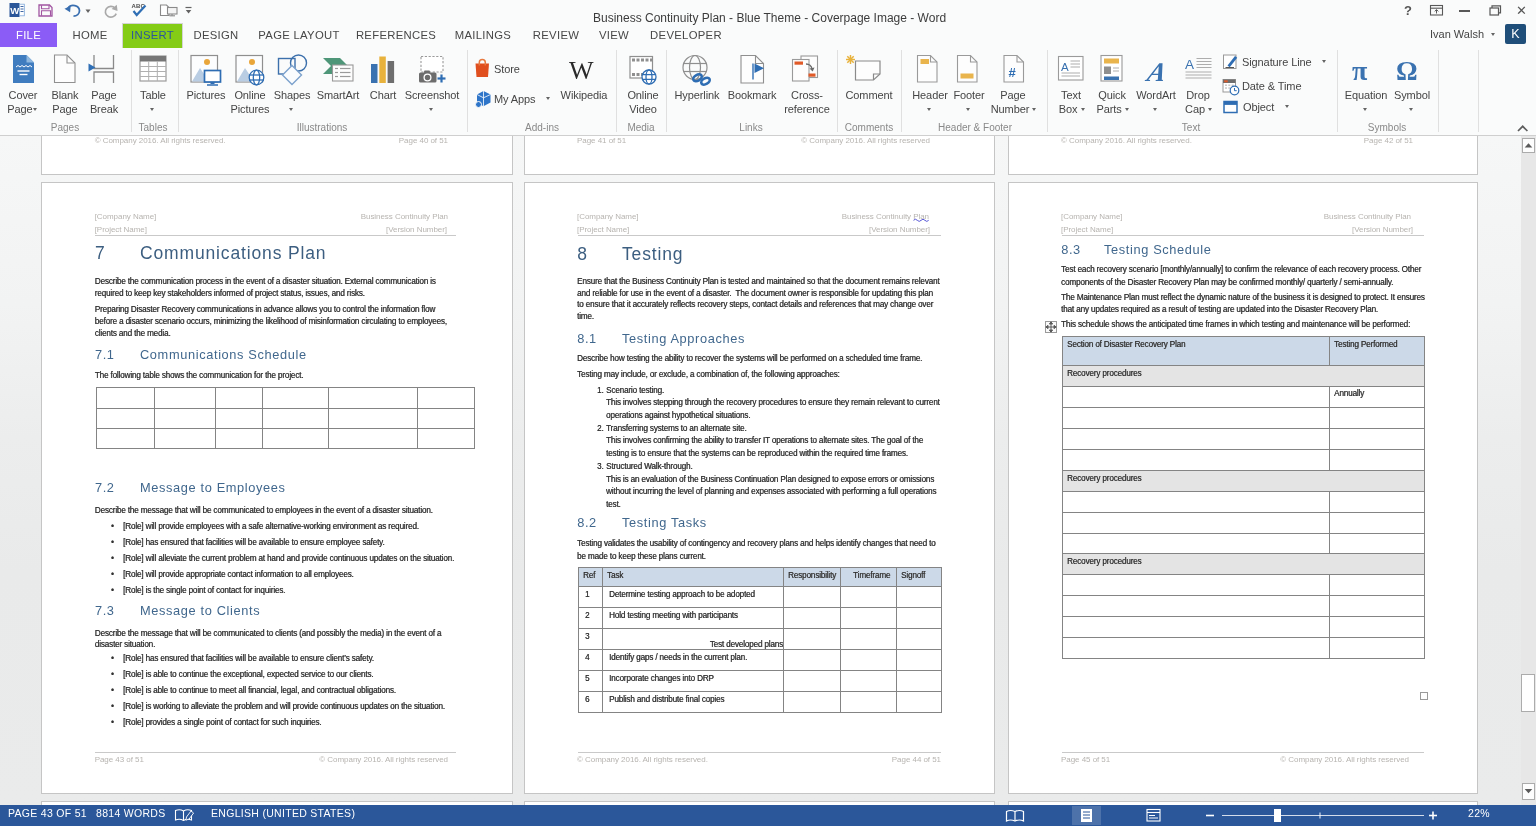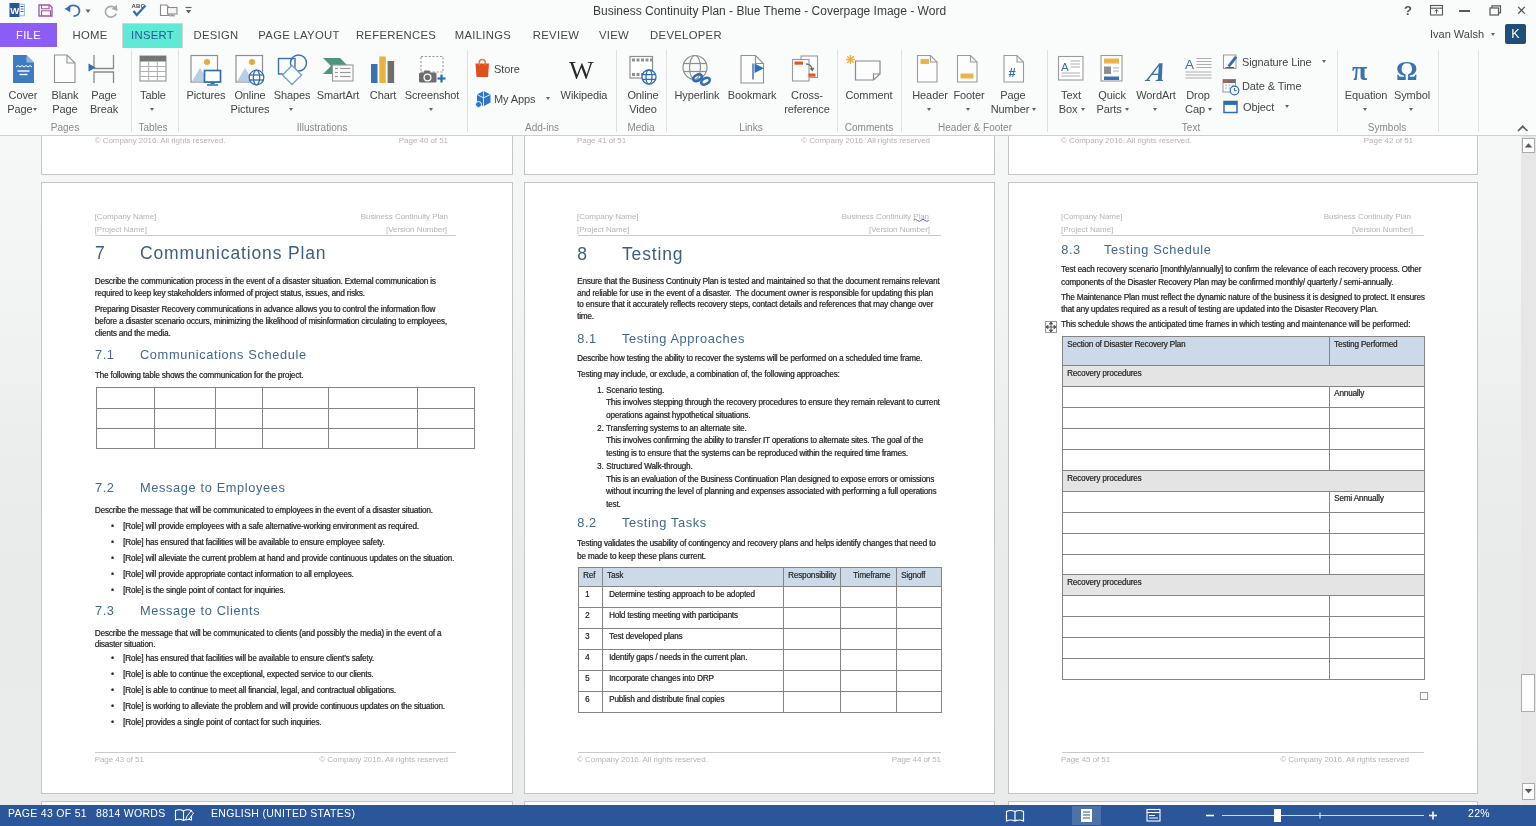--- a/index.html
+++ b/index.html
@@ -15,32 +15,32 @@
 .page{position:absolute;background:#fff;border:1px solid #c5c5c5;box-sizing:border-box;}
 .da{position:absolute;width:0;height:0;border-left:2.6px solid transparent;border-right:2.6px solid transparent;border-top:3.6px solid #636363;}
 table.doc{border-collapse:collapse;table-layout:fixed;}
 table.doc td{border:1px solid #848484;padding:0;vertical-align:top;font-size:8.2px;color:#313131;letter-spacing:-0.18px;overflow:hidden;text-shadow:0.35px 0 0 #5a5a5a;}
 </style></head>
 <body>
 <div id="app">
 
 <div class="ab" style="left:0;top:0;width:1536px;height:136px;background:#fafbfb;"></div>
 <div class="ab" style="left:0;top:135px;width:1536px;height:1px;background:#cfcfcf;"></div>
-<div class="ab" style="left:593px;top:5px;font-size:12px;color:#3c3c3c;">Business Continuity Plan - Blue Theme - Coverpage Image - Word</div>
+<div class="ab" style="left:593px;top:12px;font-size:12px;color:#3c3c3c;">Business Continuity Plan - Blue Theme - Coverpage Image - Word</div>
 
 <div class="ab" style="left:1404px;top:4px;font-size:13px;color:#555;font-weight:bold;">?</div>
 <div class="ab" style="left:1459px;top:10px;width:11px;height:2px;background:#585858;"></div>
 <div class="ab" style="left:1516px;top:4px;font-size:13px;color:#555;">✕</div>
 
 <div class="ab" style="left:1430px;top:29px;font-size:11px;color:#444;">Ivan Walsh</div>
 <div class="da" style="left:1491px;top:33px;"></div>
 <div class="ab" style="left:1505px;top:24px;width:21px;height:20px;background:#1f4e79;border-radius:2px;color:#fff;font-size:12.5px;text-align:center;line-height:20px;">K</div>
 
 <div class="ab" style="left:0;top:23px;width:57px;height:24px;background:#8b5cf6;color:#fff;font-size:11.3px;letter-spacing:0.3px;text-align:center;line-height:24px;">FILE</div>
-<div class="ab" style="left:122px;top:23px;width:61px;height:25px;background:#5eead4;border:1px solid #d4d4d4;border-bottom:none;box-sizing:border-box;color:#2b579a;font-size:11.3px;letter-spacing:0.3px;text-align:center;line-height:23px;">INSERT</div>
+<div class="ab" style="left:122px;top:23px;width:61px;height:25px;background:#84cc16;border:1px solid #d4d4d4;border-bottom:none;box-sizing:border-box;color:#2b579a;font-size:11.3px;letter-spacing:0.3px;text-align:center;line-height:23px;">INSERT</div>
 <div class="ab tt ctr" style="left:90px;top:30px;">HOME</div>
 <div class="ab tt ctr" style="left:216px;top:30px;">DESIGN</div>
 <div class="ab tt ctr" style="left:299px;top:30px;">PAGE LAYOUT</div>
 <div class="ab tt ctr" style="left:396px;top:30px;">REFERENCES</div>
 <div class="ab tt ctr" style="left:483px;top:30px;">MAILINGS</div>
 <div class="ab tt ctr" style="left:556px;top:30px;">REVIEW</div>
 <div class="ab tt ctr" style="left:614px;top:30px;">VIEW</div>
 <div class="ab tt ctr" style="left:686px;top:30px;">DEVELOPER</div>
 
 <div class="ab" style="left:131px;top:50px;width:1px;height:82px;background:#e0e0e0;"></div>
@@ -293,21 +293,21 @@
           </tr>
           <tr style="height:21px;">
             <td style="padding:4px 0 0 6px;">2</td>
             <td style="padding:4px 0 0 6px;">Hold testing meeting with participants</td>
             <td></td>
             <td></td>
             <td></td>
           </tr>
           <tr style="height:21px;">
             <td style="padding:4px 0 0 6px;">3</td>
-            <td style="padding:4px 0 0 6px;">Test developed plans</td>
+            <td style="padding:12px 0 0 6px;text-align:right;">Test developed plans</td>
             <td></td>
             <td></td>
             <td></td>
           </tr>
           <tr style="height:21px;">
             <td style="padding:4px 0 0 6px;">4</td>
             <td style="padding:4px 0 0 6px;">Identify gaps / needs in the current plan.</td>
             <td></td>
             <td></td>
             <td></td>
@@ -372,24 +372,20 @@
           </tr>
           <tr style="height:21px;">
             <td></td>
             <td></td>
           </tr>
           <tr style="height:21px;background:#e4e4e4;">
             <td colspan="2" style="padding:4px 0 0 4px;">Recovery procedures</td>
           </tr>
           <tr style="height:21px;">
             <td></td>
-            <td style="padding:3px 0 0 4px;">Semi Annually</td>
-          </tr>
-          <tr style="height:21px;">
-            <td></td>
             <td></td>
           </tr>
           <tr style="height:21px;">
             <td></td>
             <td></td>
           </tr>
           <tr style="height:20px;">
             <td></td>
             <td></td>
           </tr>

